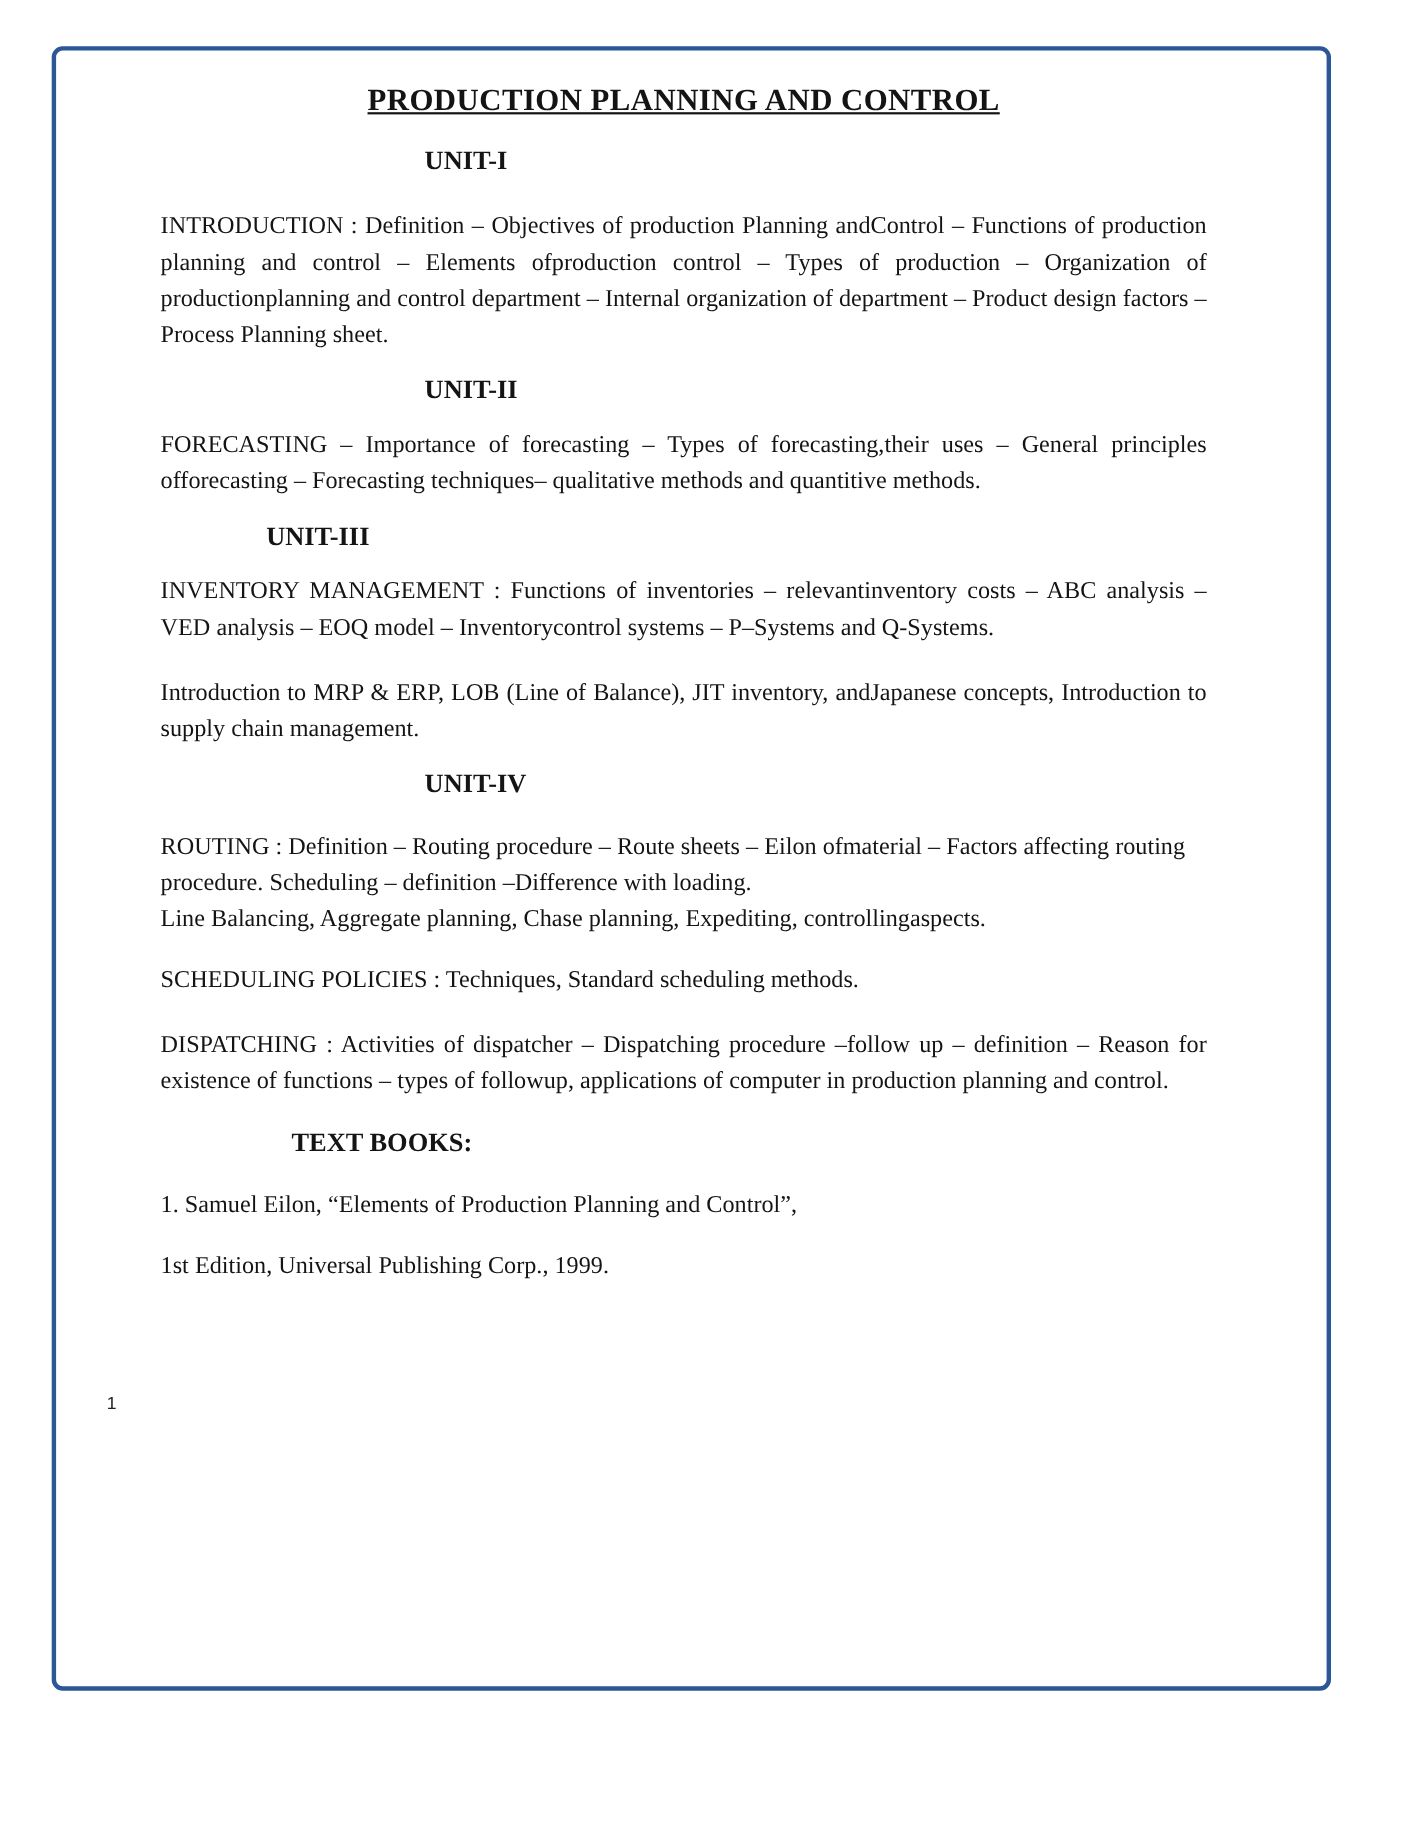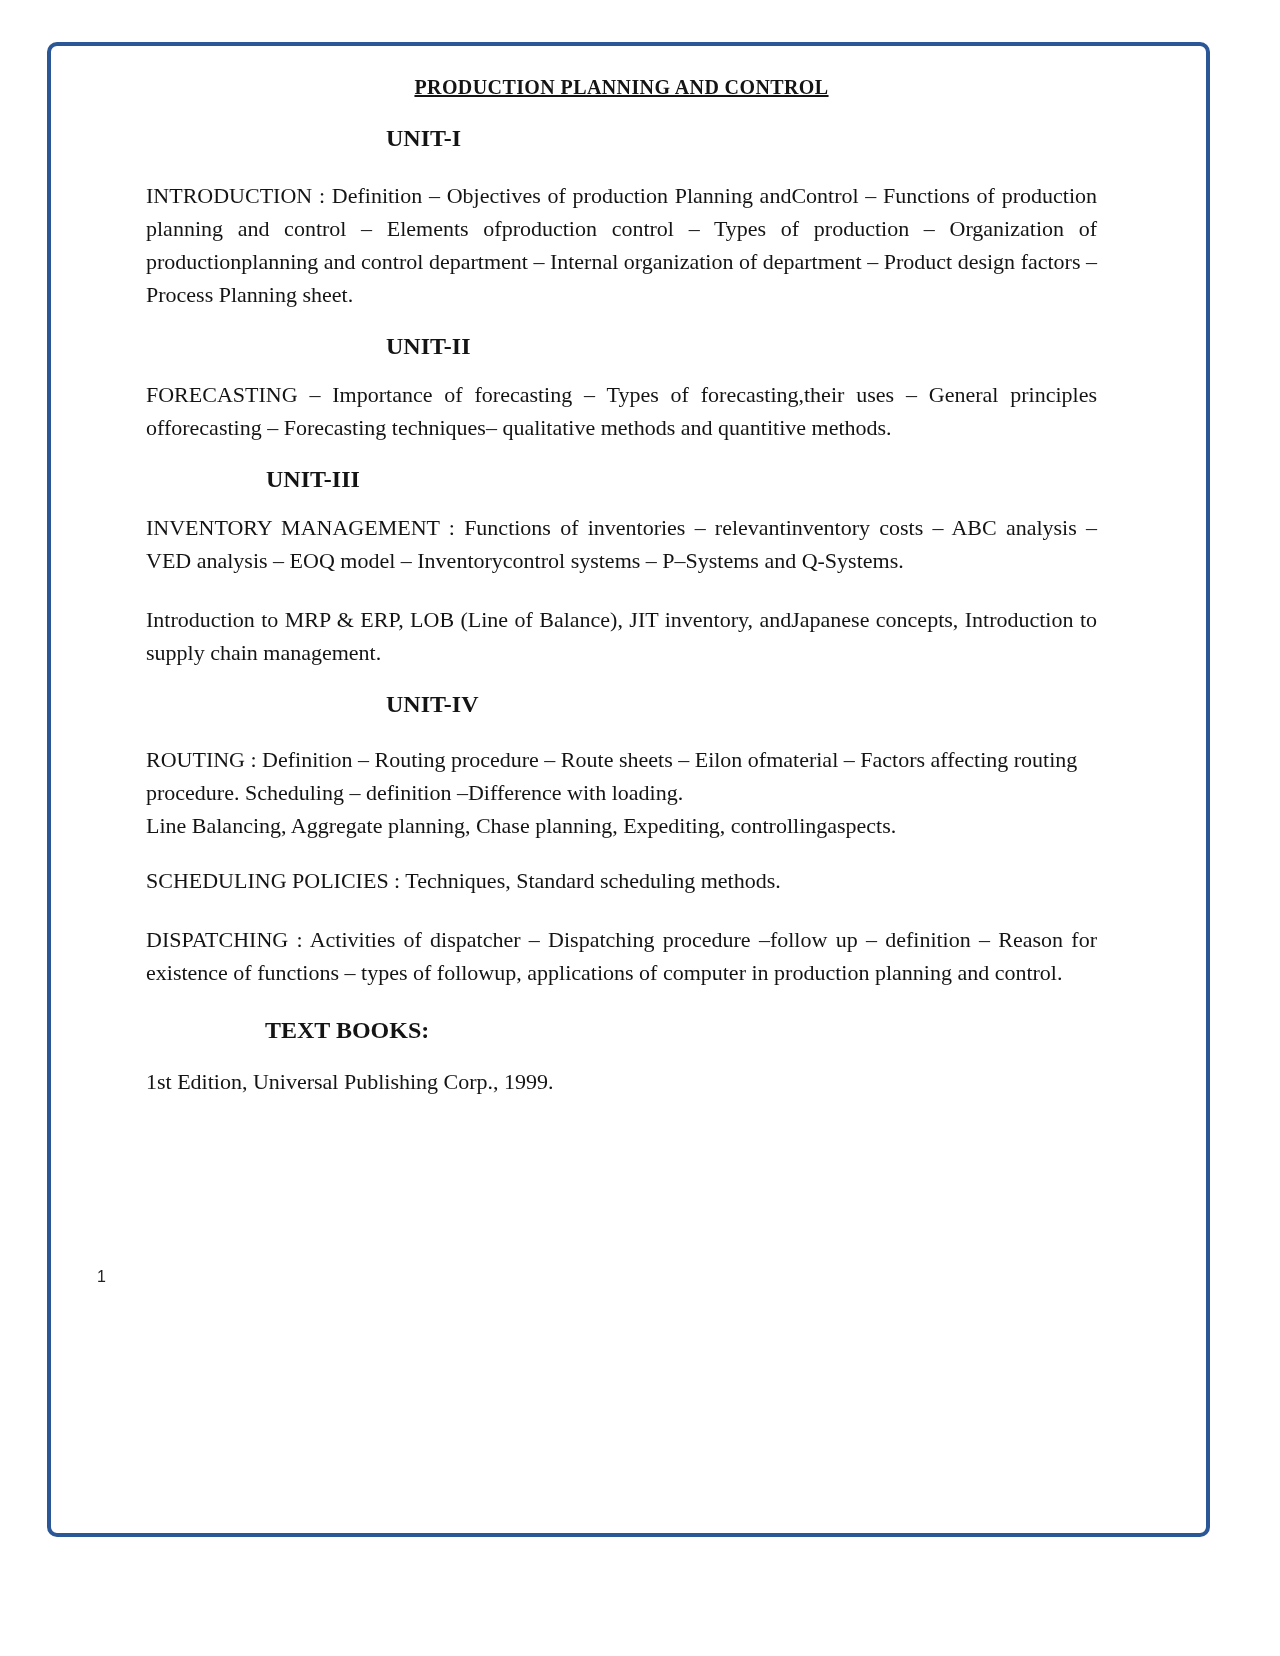--- a/index.html
+++ b/index.html
@@ -15,40 +15,40 @@
     position: absolute;
     left: 47px;
     top: 42px;
     width: 1163px;
     height: 1495px;
     border: 4px solid #2b5797;
     border-radius: 10px;
     padding: 30px 109px 0 95px;
   }
   .doc-title {
-    font-size: 20px;
+    font-size: 28px;
     font-weight: bold;
     text-decoration: underline;
     text-align: center;
     letter-spacing: 0.4px;
   }
   .unit-heading {
     font-size: 24px;
     font-weight: bold;
     line-height: 26px;
   }
   p.par {
     font-size: 22px;
     line-height: 33px;
     text-align: justify;
   }
   p.par.left { text-align: left; }
   
   .ind-a { margin-left: 240px; }
-  .ind-b { margin-left: 120px; }
+  .ind-b { margin-left: 96px; }
   .ind-c { margin-left: 212px; }
   .ind-d { margin-left: 119px; }
   
   .mt-xs { margin-top: 19px; }
   .mt-s  { margin-top: 22px; }
   .mt-m  { margin-top: 26px; }
   .mt-l  { margin-top: 28px; }
   .mt-0  { margin-top: 0; }
   .page-num {
     position: absolute;
@@ -88,18 +88,19 @@
     <p class="par left mt-0">Line Balancing, Aggregate planning, Chase planning, Expediting, controllingaspects.</p>
     <p class="par left mt-s">SCHEDULING POLICIES : Techniques, Standard scheduling methods.</p>
   </section>
 
   <section>
     <p class="par mt-m">DISPATCHING : Activities of dispatcher – Dispatching procedure –follow up – definition – Reason for existence of functions – types of followup, applications of computer in production planning and control.</p>
   </section>
 
   <section>
     <h2 class="unit-heading ind-d mt-l">TEXT BOOKS:</h2>
+    <p class="par left mt-m">1. Samuel Eilon, “Elements of Production Planning and Control”,</p>
     <p class="par left mt-s">1st Edition, Universal Publishing Corp., 1999.</p>
   </section>
 
   <div class="page-num">1</div>
 
 </div>
 
 </body></html>

